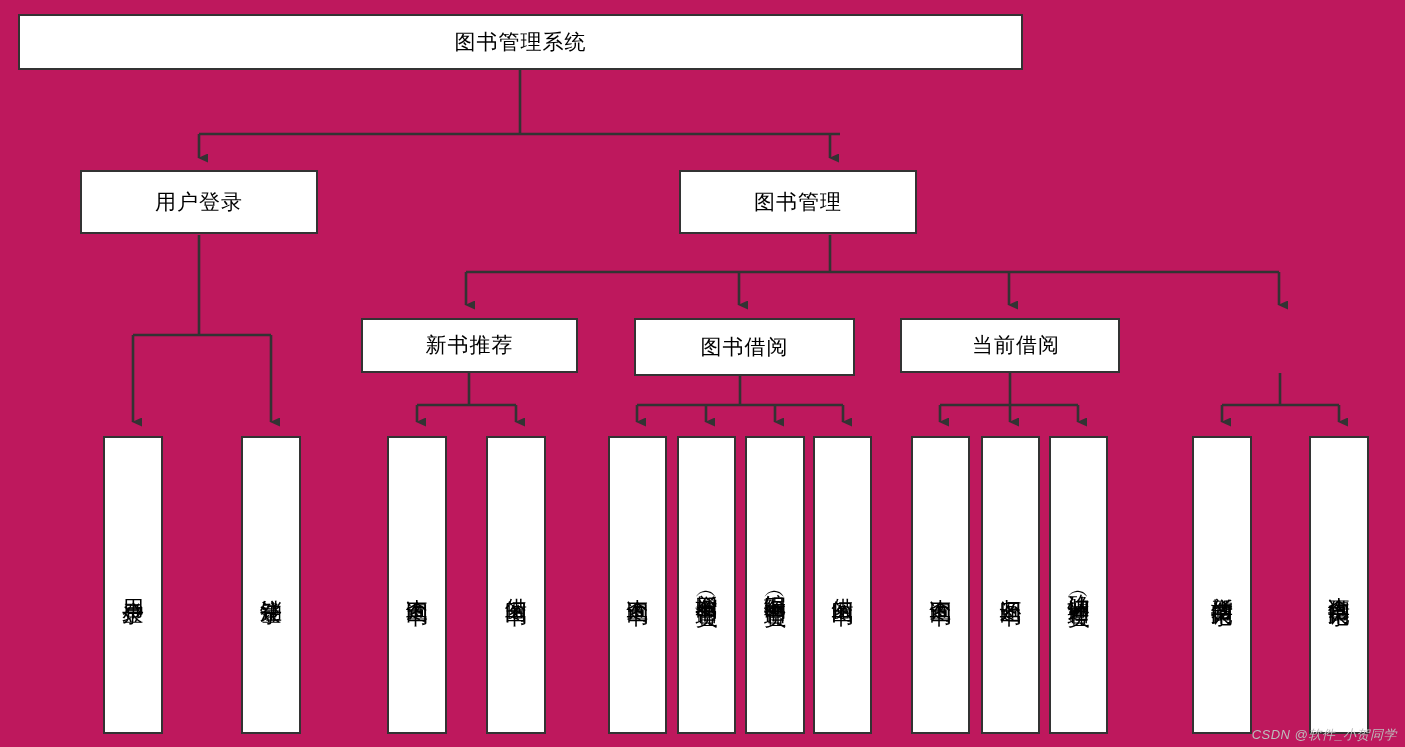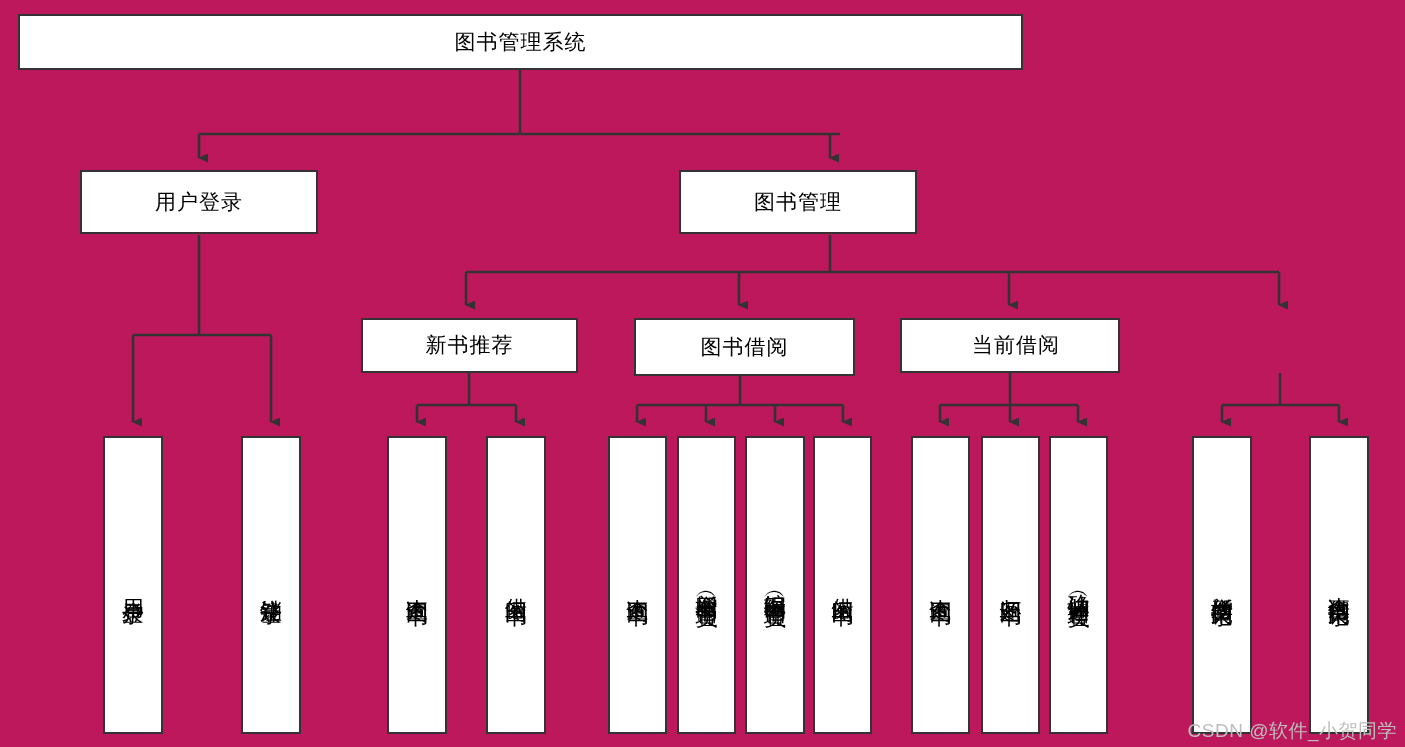--- a/index.html
+++ b/index.html
@@ -50,25 +50,26 @@
   }
   .node.vert .nlabel {
     writing-mode: vertical-rl;
     text-orientation: upright;
     white-space: normal;
   }
   .watermark {
     position: absolute;
     right: 8px;
     bottom: 3px;
-    font-size: 19px;
+    font-size: 13px;
     color: #bdbdbd;
     letter-spacing: 0.5px;
     user-select: none;
     white-space: nowrap;
+    font-style: italic;
   }
 </style>
 </head>
 <body>
 
 <div id="canvas">
 
   <svg class="wires" viewBox="0 0 1405 747">
     <defs>
       <marker id="arrowhead" markerWidth="9" markerHeight="10" refX="4.5" refY="9" orient="auto" markerUnits="userSpaceOnUse">

